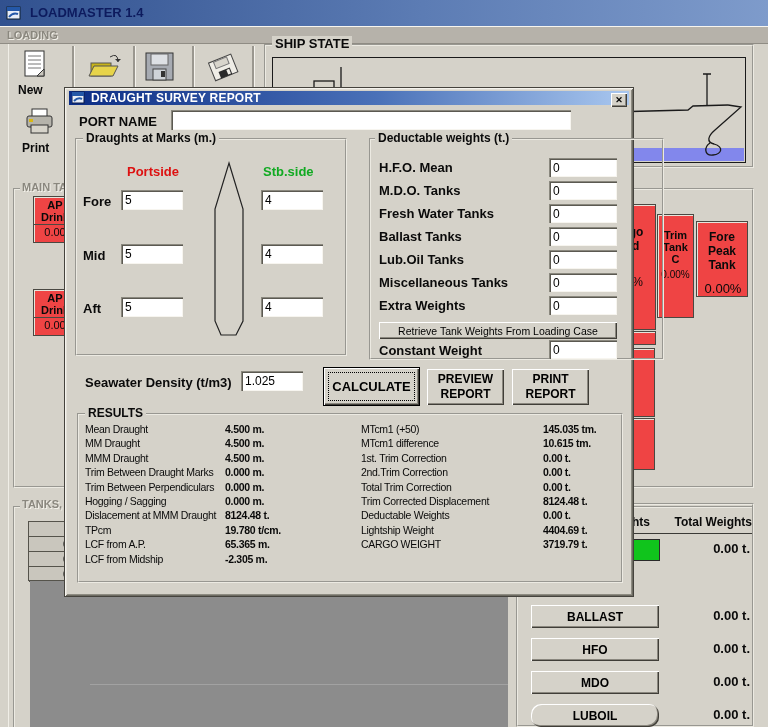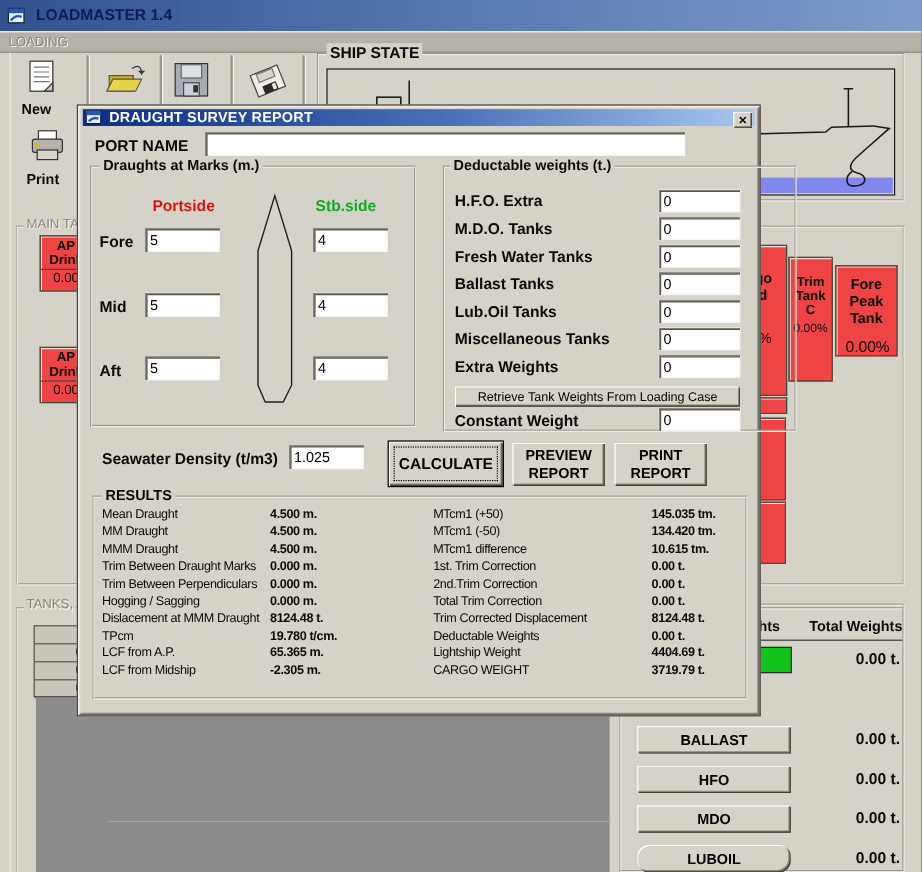--- a/index.html
+++ b/index.html
@@ -5,21 +5,21 @@
   *{margin:0;padding:0;box-sizing:border-box}
   html,body{background:#555}
   #screen{position:relative;width:768px;height:727px;background:#d5d2c9;
     font-family:"Liberation Sans",sans-serif;overflow:hidden;color:#0a0a0a}
   .abs{position:absolute}
   .b{font-weight:bold}
   .f10{font-size:10px}.f11{font-size:11px}.f12{font-size:12px}.f13{font-size:13px}
   .tright{text-align:right}
   .groove{border:2px groove #eceae2}
   .glabel{background:#d5d2c9;padding:0 3px;font-weight:bold;white-space:nowrap}
-  .gray-label{color:#8a877e;text-shadow:1px 1px 0 #f3f1ea;font-weight:normal;background:#d5d2c9;padding:0 2px;white-space:nowrap}
+  .gray-label{color:#8a877e;text-shadow:1px 1px 0 #f3f1ea;font-weight:bold;background:#d5d2c9;padding:0 2px;white-space:nowrap}
   .field{background:#fff;border:none;
     box-shadow:inset 1px 1px 0 #8a887e, inset 2px 2px 0 #5b5951, inset -1px -1px 0 #f7f5ef;
     font:12px "Liberation Sans",sans-serif;padding:1px 4px;color:#000}
   .btn{background:#d5d2c9;border:none;cursor:default;color:#000;
     font-family:"Liberation Sans",sans-serif;
     box-shadow:inset 1px 1px 0 #ffffff, inset -1px -1px 0 #403e38, inset -2px -2px 0 #8a877e}
   .btn-default{box-shadow:0 0 0 1px #000, inset 1px 1px 0 #ffffff, inset -1px -1px 0 #403e38, inset -2px -2px 0 #8a877e;
     outline:1px dotted #000;outline-offset:-5px}
   .cell{background:#ef4444;border:1px solid #4a4842;box-shadow:inset 1px 1px 0 #e7e4db;text-align:center;overflow:hidden}
   .appbar{background:linear-gradient(90deg,#31518f 0%,#5c7cb4 55%,#7e9bcb 100%);display:flex;align-items:center}
@@ -238,21 +238,21 @@
           <input class="abs field" readonly="" value="4" style="left: 184px; top: 104px; width: 62px; height: 20px;">
           <span class="abs b f13" style="left: 6px; top: 161px;">Aft</span>
           <input class="abs field" readonly="" value="5" style="left: 44px; top: 157px; width: 62px; height: 20px;">
           <input class="abs field" readonly="" value="4" style="left: 184px; top: 157px; width: 62px; height: 20px;">
         </div>
     </div>
 
     <div id="deduct-fs" class="abs groove" style="left:304px;top:50px;width:295px;height:222px">
       <span class="abs glabel f12" style="left:4px;top:-9px">Deductable weights (t.)</span>
       <div id="deduct-rows">
-          <span class="abs b f13" style="left: 8px; top: 20px;">H.F.O. Extra</span>
+          <span class="abs b f13" style="left: 8px; top: 20px;">H.F.O. Mean</span>
           <input class="abs field" readonly="" value="0" style="left: 178px; top: 18px; width: 68px; height: 19px;">
           <span class="abs b f13" style="left: 8px; top: 43px;">M.D.O. Tanks</span>
           <input class="abs field" readonly="" value="0" style="left: 178px; top: 41px; width: 68px; height: 19px;">
           <span class="abs b f13" style="left: 8px; top: 66px;">Fresh Water Tanks</span>
           <input class="abs field" readonly="" value="0" style="left: 178px; top: 64px; width: 68px; height: 19px;">
           <span class="abs b f13" style="left: 8px; top: 89px;">Ballast Tanks</span>
           <input class="abs field" readonly="" value="0" style="left: 178px; top: 87px; width: 68px; height: 19px;">
           <span class="abs b f13" style="left: 8px; top: 112px;">Lub.Oil Tanks</span>
           <input class="abs field" readonly="" value="0" style="left: 178px; top: 110px; width: 68px; height: 19px;">
           <span class="abs b f13" style="left: 8px; top: 135px;">Miscellaneous Tanks</span>
@@ -315,24 +315,20 @@
             <span class="rlab">LCF from Midship</span>
             <span class="rval" style="left: 140px;">-2.305 m.</span>
           </div>
         </div>
       <div id="results-right" class="abs" style="left:282px;top:8px;width:260px">
           <div class="rrow">
             <span class="rlab">MTcm1 (+50)</span>
             <span class="rval" style="left: 182px;">145.035 tm.</span>
           </div>
           <div class="rrow">
-            <span class="rlab">MTcm1 (-50)</span>
-            <span class="rval" style="left: 182px;">134.420 tm.</span>
-          </div>
-          <div class="rrow">
             <span class="rlab">MTcm1 difference</span>
             <span class="rval" style="left: 182px;">10.615 tm.</span>
           </div>
           <div class="rrow">
             <span class="rlab">1st. Trim Correction</span>
             <span class="rval" style="left: 182px;">0.00 t.</span>
           </div>
           <div class="rrow">
             <span class="rlab">2nd.Trim Correction</span>
             <span class="rval" style="left: 182px;">0.00 t.</span>

